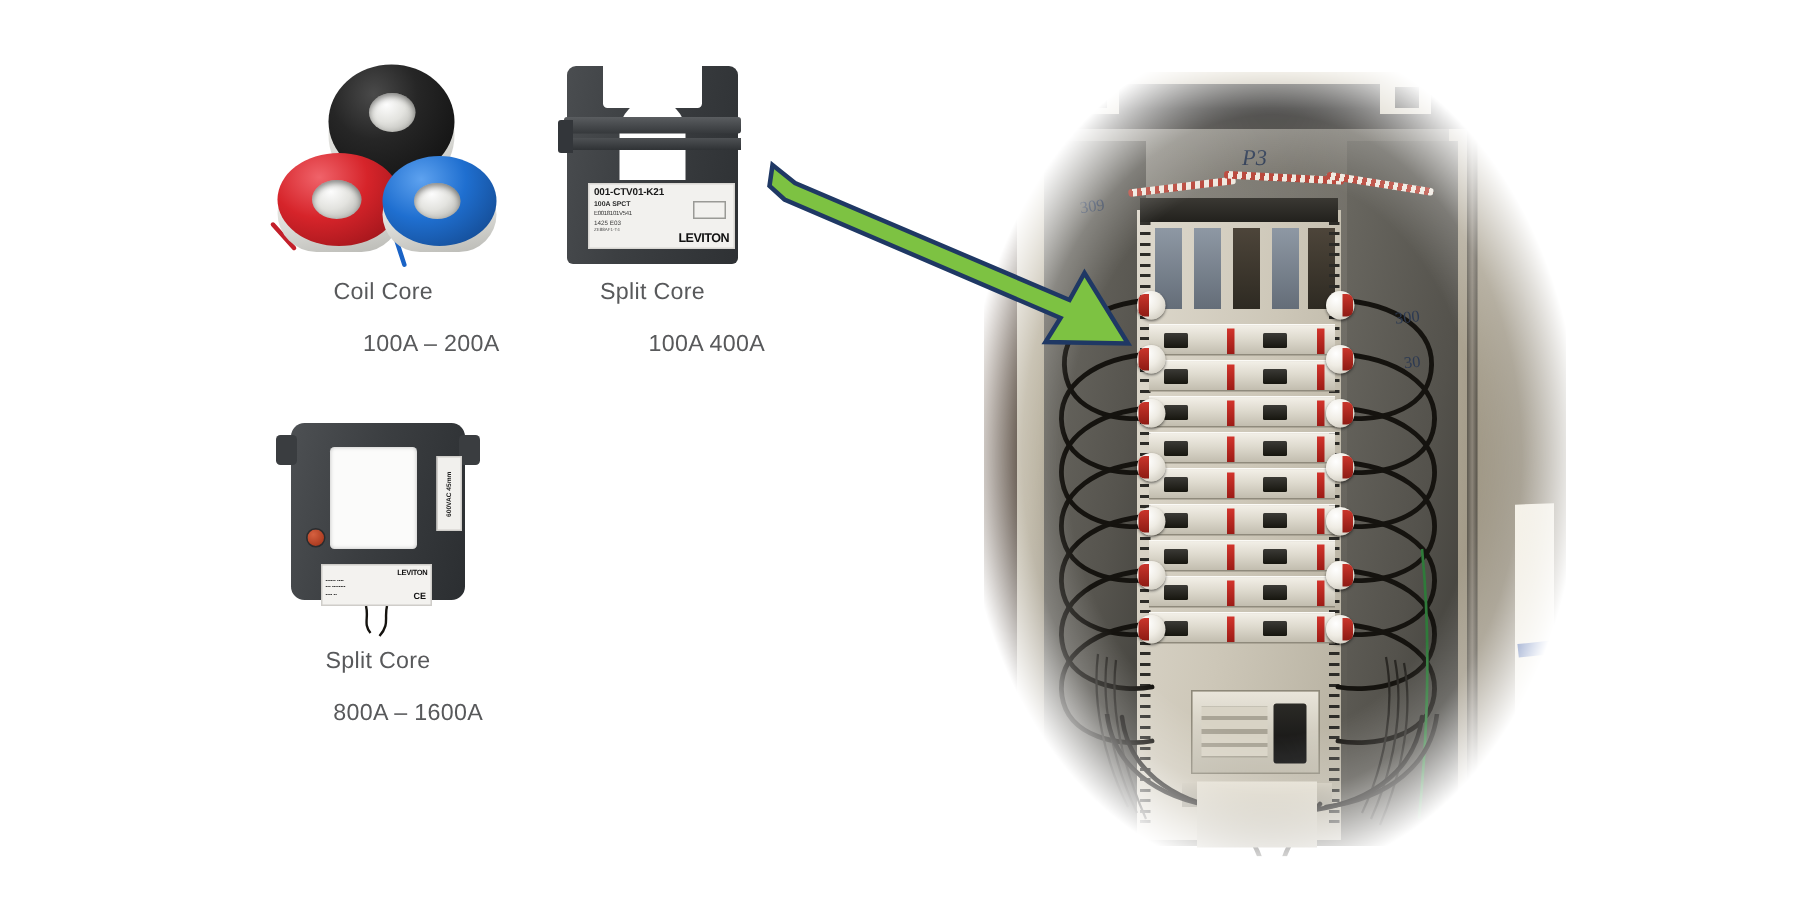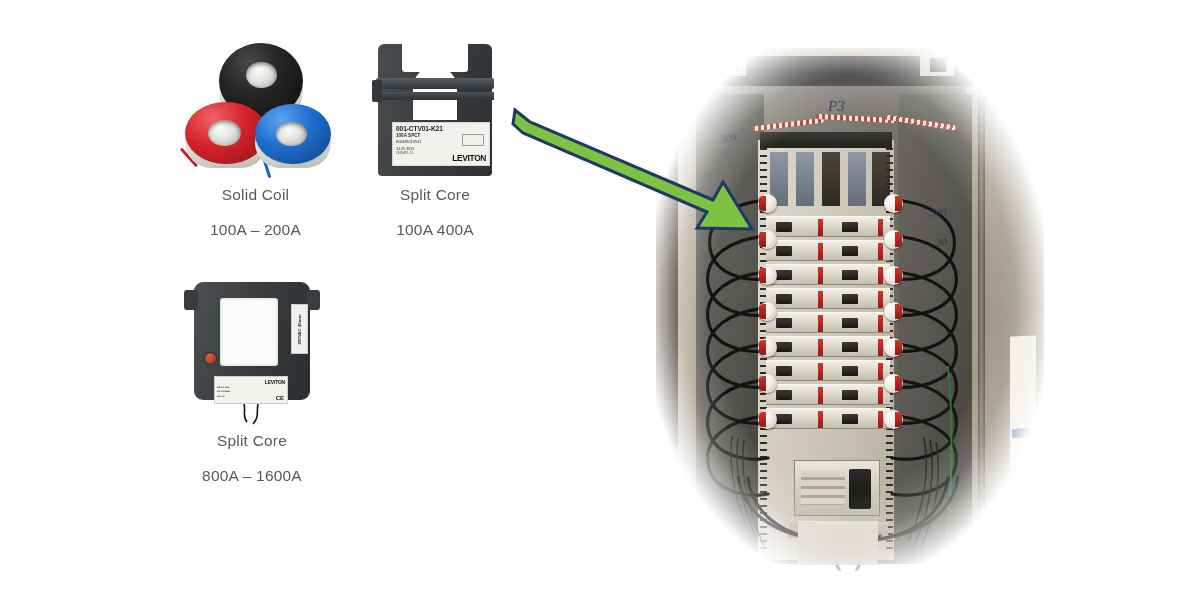--- a/index.html
+++ b/index.html
@@ -15,21 +15,21 @@
   
   .product-grid { position: absolute; left: 0; top: 0; width: 520px; height: 600px; }
   .product-cell { position: absolute; text-align: center; }
   .cell-art { position: relative; margin: 0 auto; }
   .cap-name {
     font-size: 15.5px; color: #58595b; letter-spacing: .2px;
     font-family: "Liberation Sans", sans-serif; white-space: nowrap;
   }
   .cap-range {
     font-size: 15.5px; color: #58595b; letter-spacing: .2px; margin-top: 17px;
-    font-family: "Liberation Sans", sans-serif; white-space: nowrap;
+    font-family: "Liberation Sans", sans-serif; white-space: nowrap; text-align: right;
   }
 
   
   .toroid-group { width: 150px; height: 150px; position: relative; }
   .toroid { position: absolute; border-radius: 50%; }
   .tor-base {
     background: linear-gradient(170deg,#f4f4f2 0%,#dcdcd8 55%,#b9b9b4 100%);
     border-radius: 50%;
   }
   .tor-ring { border-radius: 50%; }
@@ -296,21 +296,21 @@
                       background:radial-gradient(ellipse at 34% 26%, #f0636a 0%, #d6242a 42%, #8e1016 100%);"></div>
           <div class="tor-hole" style="left:27px; top:82px; width:33px; height:26px;"></div>
 
           <div class="tor-lead" style="left:72px; top:126px; width:26px; height:3px; background:#1a63c6; transform:rotate(72deg);"></div>
           <div class="tor-base" style="position:absolute; left:74px; top:80px; width:76px; height:50px; border-radius:38px;"></div>
           <div class="toroid tor-ring" style="left:74px; top:66px; width:76px; height:60px;
                       background:radial-gradient(ellipse at 34% 26%, #5ea2ef 0%, #1f6fd0 42%, #114080 100%);"></div>
           <div class="tor-hole" style="left:95px; top:84px; width:31px; height:24px;"></div>
         </div>
       </div>
-      <div class="cap-name">Solid Coil</div>
+      <div class="cap-name">Coil Core</div>
       <div class="cap-range">100A – 200A</div>
     </div>
 
     <div class="product-cell" style="left:360px; top:36px; width:150px;">
       <div class="cell-art" style="width:126px;height:150px;">
         <div class="spc">
           <div class="spc-body"></div>
           <div class="spc-top-notch"></div>
           <div class="spc-window"></div>
           <div class="spc-band"></div>

